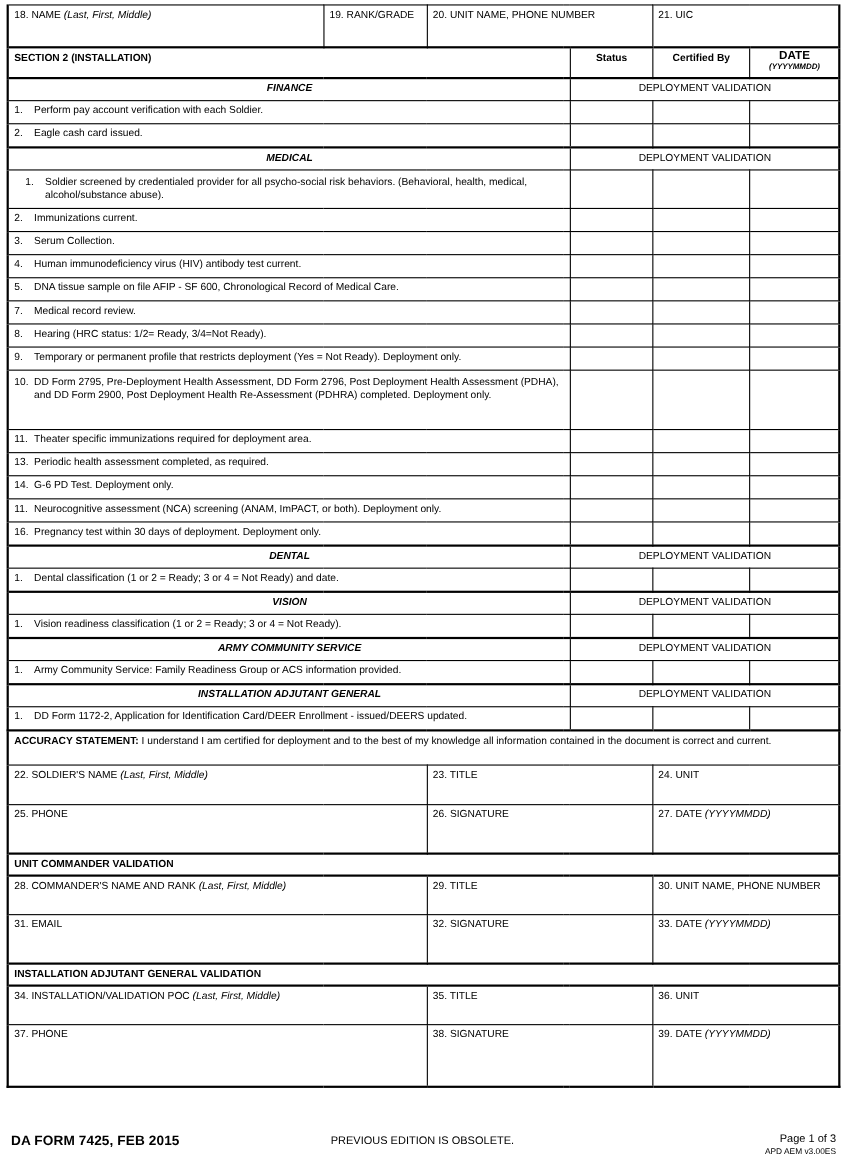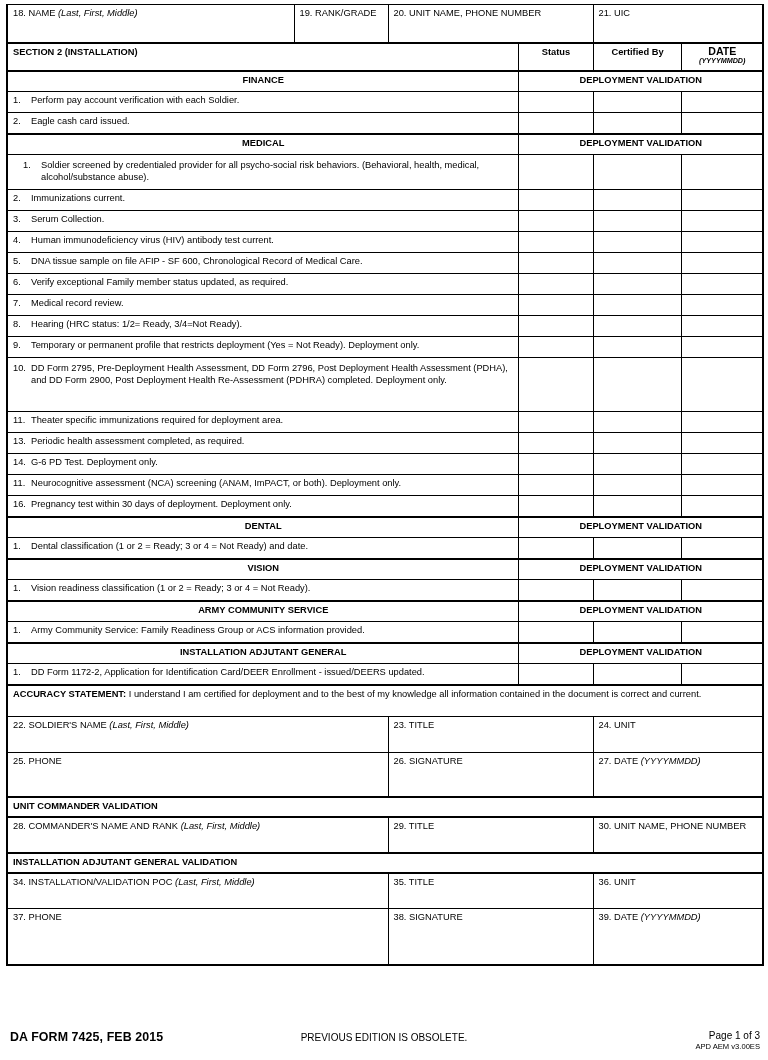--- a/index.html
+++ b/index.html
@@ -49,27 +49,28 @@
     font-weight:bold;
     font-size:9.6px;
     vertical-align:middle;
   }
   .col-head .date-main{font-size:10.6px;font-weight:bold;display:block;line-height:1.05;}
   .col-head .date-sub{font-size:7.2px;font-style:italic;font-weight:bold;display:block;line-height:1.05;}
 
   .grp-head{
     text-align:center;
     font-weight:bold;
+    font-style:italic;
     font-size:10.4px;
     vertical-align:middle;
     height:21px;
   }
   .dep-val{
     text-align:center;
-    font-weight:bold;
+    font-weight:normal;
     font-style:normal;
     font-size:9.8px;
     vertical-align:middle;
   }
   .item{
     vertical-align:middle;
     height:21px;
   }
   .item .num{
     display:inline-block;
@@ -238,28 +239,20 @@
       <tr>
         <td class="item thick-left" colspan="4">
           <span class="num">5.</span><span class="txt">DNA tissue sample on file AFIP - SF 600, Chronological Record of Medical Care.</span>
         </td>
         <td class="blank"></td>
         <td class="blank"></td>
         <td class="blank thick-right"></td>
       </tr>
       <tr>
         <td class="item thick-left" colspan="4">
-          <span class="num">6.</span><span class="txt">Verify exceptional Family member status updated, as required.</span>
-        </td>
-        <td class="blank"></td>
-        <td class="blank"></td>
-        <td class="blank thick-right"></td>
-      </tr>
-      <tr>
-        <td class="item thick-left" colspan="4">
           <span class="num">7.</span><span class="txt">Medical record review.</span>
         </td>
         <td class="blank"></td>
         <td class="blank"></td>
         <td class="blank thick-right"></td>
       </tr>
       <tr>
         <td class="item thick-left" colspan="4">
           <span class="num">8.</span><span class="txt">Hearing (HRC status: 1/2= Ready, 3/4=Not Ready).</span>
         </td>
@@ -424,20 +417,35 @@
           <span>COMMANDER'S NAME AND RANK</span>
           <i>(Last, First, Middle)</i>
         </td>
         <td class="fld thick-top" colspan="3">
           <span>29.</span>
           <span>TITLE</span>
         </td>
         <td class="fld thick-top thick-right" colspan="2">
           <span>30.</span>
           <span>UNIT NAME, PHONE NUMBER</span>
+        </td>
+      </tr>
+      <tr>
+        <td class="fld tallfld thick-left" colspan="2">
+          <span>31.</span>
+          <span>EMAIL</span>
+        </td>
+        <td class="fld tallfld" colspan="3">
+          <span>32.</span>
+          <span>SIGNATURE</span>
+        </td>
+        <td class="fld tallfld thick-right" colspan="2">
+          <span>33.</span>
+          <span>DATE</span>
+          <i>(YYYYMMDD)</i>
         </td>
       </tr>
 
       <tr>
         <td class="band thick-left thick-right thick-top" colspan="7">INSTALLATION ADJUTANT GENERAL VALIDATION</td>
       </tr>
 
       <tr>
         <td class="fld thick-left thick-top" colspan="2">
           <span>34.</span>

